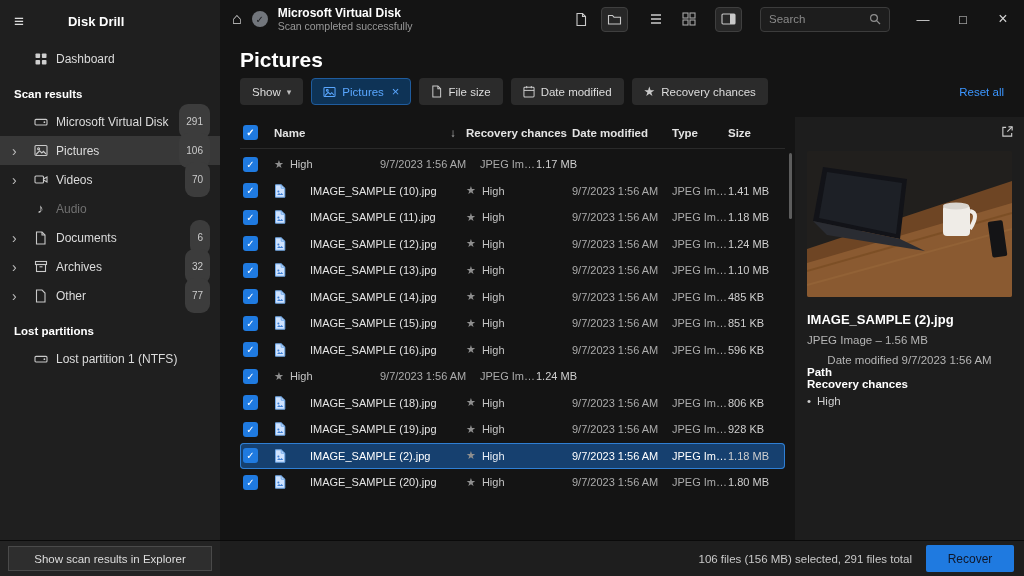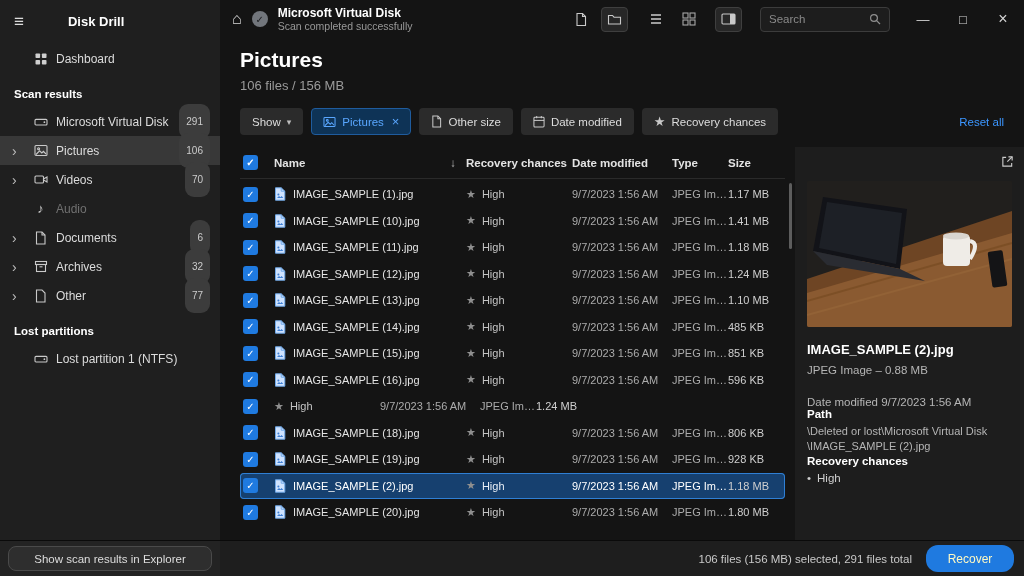--- a/index.html
+++ b/index.html
@@ -56,21 +56,21 @@
   .chip.active svg * { stroke: #5aa7ff; }
   .chip .chip-x { font-size: 13px; margin-left: 2px; }
   .chip .caret { font-size: 9px; color: #bdbdbd; }
   .reset { margin-left: auto; color: #3b96ff; font-size: 11.5px; cursor: pointer; }
 
   
   .content { flex: 1; display: flex; min-height: 0; }
   .tablewrap { flex: 1; display: flex; flex-direction: column; min-width: 0; padding: 0 10px 0 20px; position: relative; }
   .thead { display: flex; align-items: center; height: 32px; font-size: 11.5px; font-weight: bold; color: #e3e3e3; border-bottom: 1px solid #2a2a2a; flex-shrink: 0; }
   .col-cb { width: 34px; display: flex; align-items: center; padding-left: 3px; flex-shrink: 0; }
-  .col-name { width: 192px; display: flex; align-items: center; gap: 7px; overflow: hidden; white-space: nowrap; flex-shrink: 0; }
+  .col-name { width: 192px; display: flex; align-items: center; gap: 24px; overflow: hidden; white-space: nowrap; flex-shrink: 0; }
   .col-rec { width: 106px; display: flex; align-items: center; gap: 6px; flex-shrink: 0; }
   .col-date { width: 100px; flex-shrink: 0; }
   .col-type { width: 56px; overflow: hidden; white-space: nowrap; flex-shrink: 0; }
   .col-size { width: 66px; flex-shrink: 0; }
   .sort-arrow { margin-left: auto; margin-right: 10px; color: #bdbdbd; font-weight: normal; }
   .cb { width: 15px; height: 15px; background: var(--accent, #1f7ae0); border-radius: 3px; color: #fff; font-size: 10px; display: flex; align-items: center; justify-content: center; cursor: pointer; }
   .rows { flex: 1; overflow: hidden; padding-top: 2px; }
   .trow { display: flex; align-items: center; height: 26.5px; font-size: 11px; color: #c4c4c4; border-radius: 4px; cursor: pointer; }
   .trow .fname { color: #e4e4e4; overflow: hidden; text-overflow: ellipsis; }
   .trow.selected { background: #16406f; box-shadow: inset 0 0 0 1px #2f7fd4; color: #e8eef6; }
@@ -81,32 +81,32 @@
   .ficon { display: flex; align-items: center; flex-shrink: 0; }
   .scroll-thumb { position: absolute; right: 3px; top: 36px; width: 3px; height: 66px; background: #5d5d5d; border-radius: 2px; }
 
   
   .preview { width: 229px; background: #1d1d1d; flex-shrink: 0; padding: 8px 12px 0; position: relative; font-size: 11.5px; overflow: hidden; }
   .ext { position: absolute; top: 8px; right: 10px; cursor: pointer; color: #cccccc; }
   .pimg { width: 205px; height: 146px; margin-top: 26px; border-radius: 2px; overflow: hidden; background: #242220; }
   .pimg svg { display: block; }
   .pname { font-size: 13px; font-weight: bold; color: #fff; margin-top: 15px; }
   .pinfo { color: #b5b5b5; margin-top: 7px; }
-  .pdate { color: #b5b5b5; margin-top: 20px; }
+  .pdate { color: #b5b5b5; margin-top: 8px; text-align: center; }
   .plabel { font-weight: bold; color: #fff; }
   .ppath { font-size: 11px; color: #b5b5b5; margin-top: 4px; line-height: 1.4; overflow-wrap: anywhere; }
   .prec-val { color: #cfcfcf; margin-top: 5px; display: flex; align-items: center; gap: 6px; }
 
   
   .footer { height: 36px; display: flex; align-items: stretch; flex-shrink: 0; background: #1e1e1e; border-top: 1px solid #0a0a0a; }
   .f-left { width: 220px; background: #232323; display: flex; align-items: center; justify-content: center; flex-shrink: 0; }
-  .explorer-btn { width: 204px; height: 25px; background: #2e2e2e; border: 1px solid #4a4a4a; border-radius: 8px; color: #dddddd; font-size: 11.5px; cursor: pointer; font-family: "Liberation Sans", sans-serif; }
+  .explorer-btn { width: 204px; height: 25px; background: #2e2e2e; border: 1px solid #4a4a4a; border-radius: 0; color: #dddddd; font-size: 11.5px; cursor: pointer; font-family: "Liberation Sans", sans-serif; }
   .f-right { flex: 1; display: flex; align-items: center; justify-content: flex-end; gap: 14px; padding: 0 10px; }
   .f-status { color: #c9c9c9; font-size: 11.5px; }
-  .recover-btn { background: var(--accent, #1f7ae0); color: #fef9c3; border: 0; border-radius: 12px; height: 27px; width: 88px; font-size: 12px; cursor: pointer; font-family: "Liberation Sans", sans-serif; }
+  .recover-btn { background: var(--accent, #1f7ae0); color: #0f172a; border: 0; border-radius: 2px; height: 27px; width: 88px; font-size: 12px; cursor: pointer; font-family: "Liberation Sans", sans-serif; }
 </style>
 </head>
 <body>
 
 <div class="app">
   <div class="upper">
 
     <aside class="sidebar">
       <div class="sb-head">
         <span class="hamburger">≡</span>
@@ -276,42 +276,41 @@
             </svg>
         </div>
 
         <span class="winbtn">—</span>
         <span class="winbtn">□</span>
         <span class="winbtn" style="font-size:16px;">×</span>
       </div>
 
       <div class="head-block">
         <div class="page-title">Pictures</div>
-        <div class="page-sub">106 files / 156 MB</div>
 
         <div class="filters">
           <span class="chip">
             <span>Show</span>
             <span class="caret">▾</span>
           </span>
           <span class="chip active">
             <svg width="13" height="12" viewBox="0 0 14 13" fill="none" stroke="#5aa7ff" stroke-width="1.1">
                 <rect x="1" y="1.5" width="12" height="10" rx="1"></rect>
                 <circle cx="4.6" cy="4.8" r="1"></circle>
                 <path d="M2 10.5 L5.6 6.8 L7.8 9 L9.4 7.3 L12 10"></path>
               </svg>
             <span>Pictures</span>
             <span class="chip-x">×</span>
           </span>
           <span class="chip">
             <svg width="11" height="13" viewBox="0 0 12 14" fill="none" stroke="#c9c9c9" stroke-width="1.1">
                 <path d="M2 1 H7.5 L10.5 4 V13 H2 Z"></path>
                 <path d="M7.5 1 V4 H10.5"></path>
               </svg>
-            <span>Other size</span>
+            <span>File size</span>
           </span>
           <span class="chip">
             <svg width="12" height="13" viewBox="0 0 13 14" fill="none" stroke="#c9c9c9" stroke-width="1.1">
                 <rect x="1" y="2.5" width="11" height="10.5" rx="1"></rect>
                 <path d="M1 5.8 H12"></path>
                 <path d="M4 1 V3.5"></path>
                 <path d="M9 1 V3.5"></path>
               </svg>
             <span>Date modified</span>
           </span>
@@ -335,31 +334,20 @@
             </span>
             <span class="col-rec">Recovery chances</span>
             <span class="col-date">Date modified</span>
             <span class="col-type">Type</span>
             <span class="col-size">Size</span>
           </div>
           <div class="rows" id="rows">
               <div class="trow">
                 <span class="col-cb">
                   <span class="cb">✓</span>
-                </span>
-                <span class="col-name">
-                  <span class="ficon">
-                    <svg width="12" height="14" viewBox="0 0 12 14">
-                      <path d="M1.5 0.8 H7.2 L10.8 4.2 V13.2 H1.5 Z" fill="#cfe3ff" stroke="#6fa8e8" stroke-width="1"></path>
-                      <path d="M7.2 0.8 V4.2 H10.8" fill="none" stroke="#6fa8e8" stroke-width="1"></path>
-                      <circle cx="4.4" cy="7.6" r="1" fill="#3d7fd6"></circle>
-                      <path d="M3 11 L5 8.9 L6.4 10.3 L7.6 9 L9.3 11 Z" fill="#3d7fd6"></path>
-                    </svg>
-                  </span>
-                  <span class="fname">IMAGE_SAMPLE (1).jpg</span>
                 </span>
                 <span class="col-rec">
                   <span class="star">★</span>
                   <span class="rectxt">High</span>
                 </span>
                 <span class="col-date">9/7/2023 1:56 AM</span>
                 <span class="col-type">JPEG Im…</span>
                 <span class="col-size">1.17 MB</span>
               </div>
               <div class="trow">
@@ -649,24 +637,23 @@
               <polygon points="16,16 100,28 93,88 6,70" fill="#121318"></polygon>
               <polygon points="20,21 95,32 89,83 12,67" fill="#1d2026"></polygon>
               <polygon points="6,70 93,88 118,100 20,84" fill="#2a2c32"></polygon>
               <rect x="136" y="54" width="27" height="31" rx="4" fill="#efece7"></rect>
               <path d="M163 60 q10 2 0 18" fill="none" stroke="#efece7" stroke-width="4"></path>
               <ellipse cx="149" cy="55" rx="13" ry="3.4" fill="#d9d5cf"></ellipse>
               <rect x="183" y="70" width="15" height="36" rx="2" fill="#141416" transform="rotate(-8 190 88)"></rect>
             </svg>
           </div>
           <div class="pname">IMAGE_SAMPLE (2).jpg</div>
-          <div class="pinfo">JPEG Image – 0.88 MB</div>
+          <div class="pinfo">JPEG Image – 1.56 MB</div>
           <div class="pdate">Date modified 9/7/2023 1:56 AM</div>
           <div class="plabel">Path</div>
-          <div class="ppath">\Deleted or lost\Microsoft Virtual Disk \IMAGE_SAMPLE (2).jpg</div>
           <div class="plabel">Recovery chances</div>
           <div class="prec-val">
             <span>•</span>
             <span>High</span>
           </div>
         </aside>
       </div>
     </div>
   </div>
 

